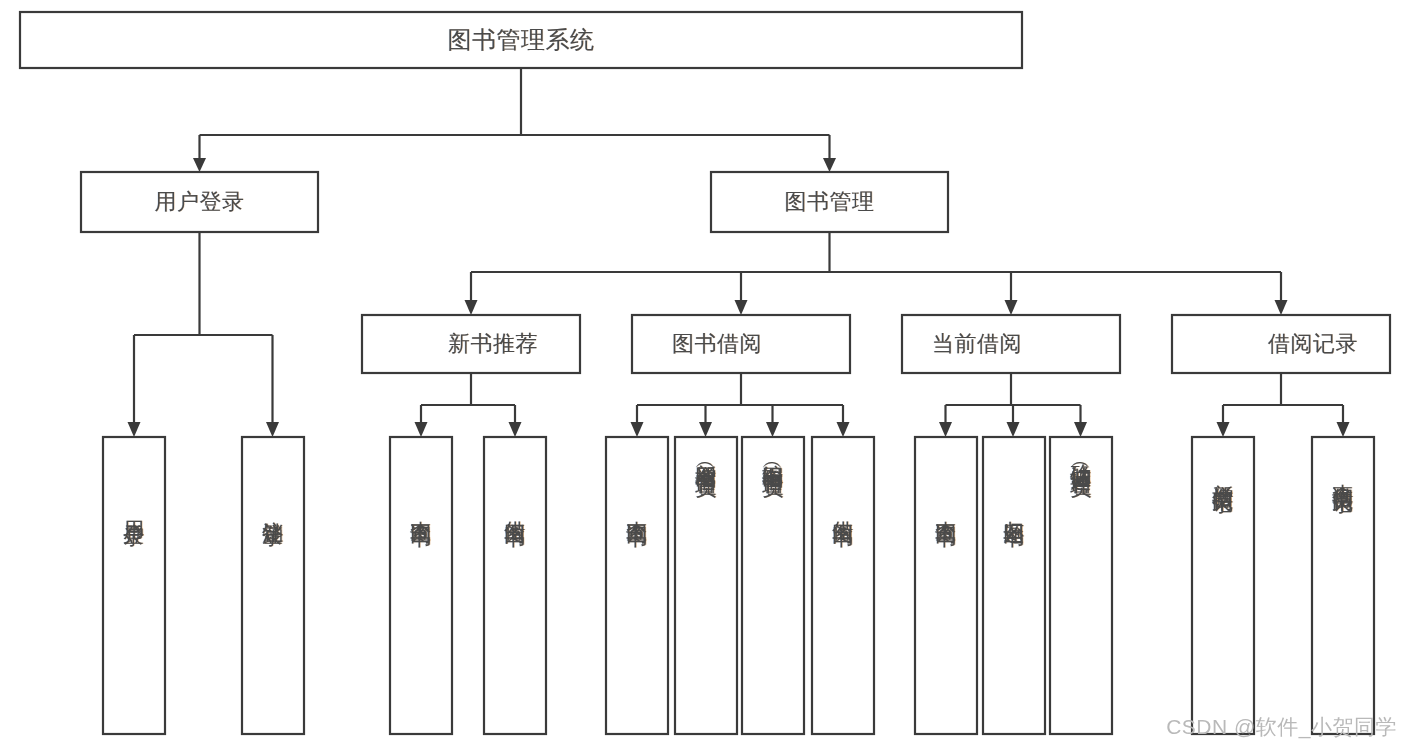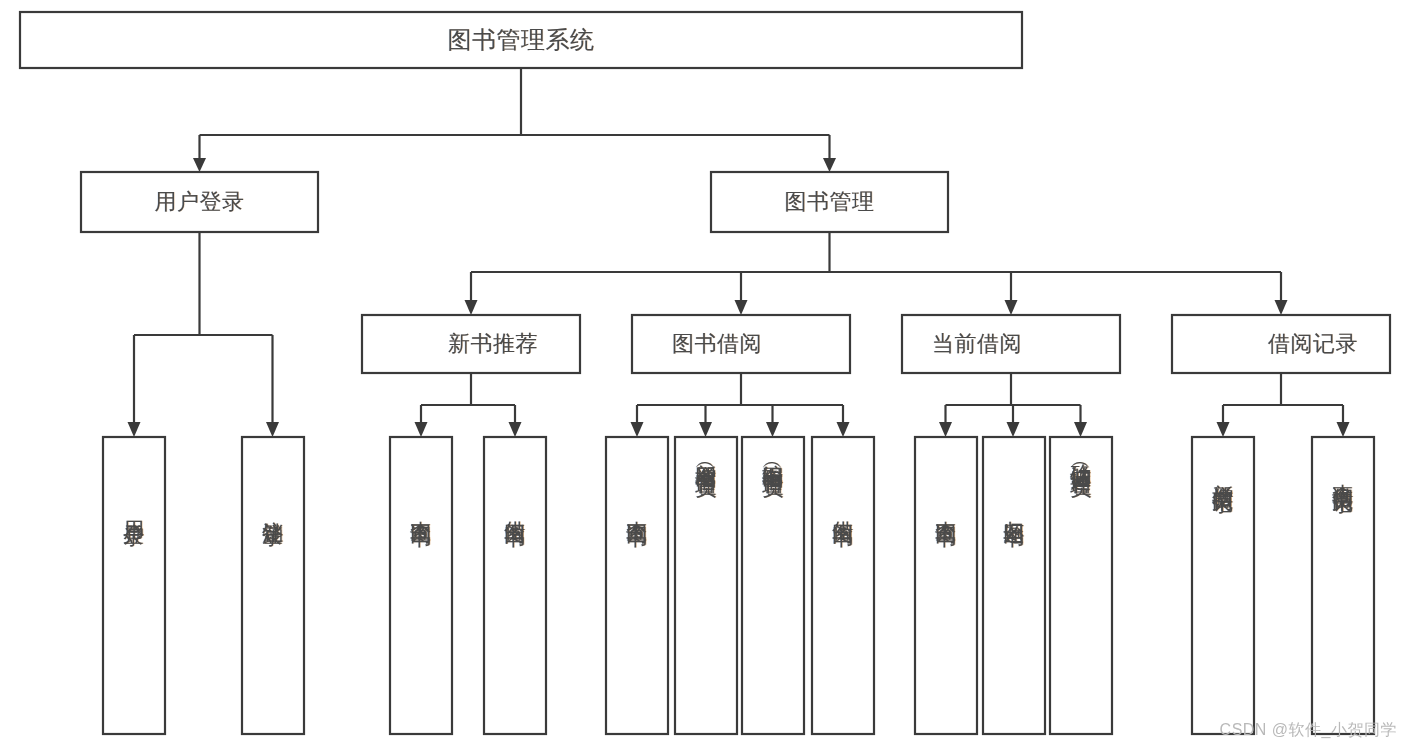--- a/index.html
+++ b/index.html
@@ -64,21 +64,21 @@
     padding-top: 4px;
     letter-spacing: 2px;
   }
   .node-label.root {
     font-size: 24px;
   }
   #watermark {
     position: absolute;
     right: 8px;
     bottom: 6px;
-    font-size: 16px;
+    font-size: 21px;
     color: #b9b9b9;
     white-space: nowrap;
     letter-spacing: 0.5px;
   }
 </style>
 </head>
 <body>
 
 <div id="diagram-root">
 

